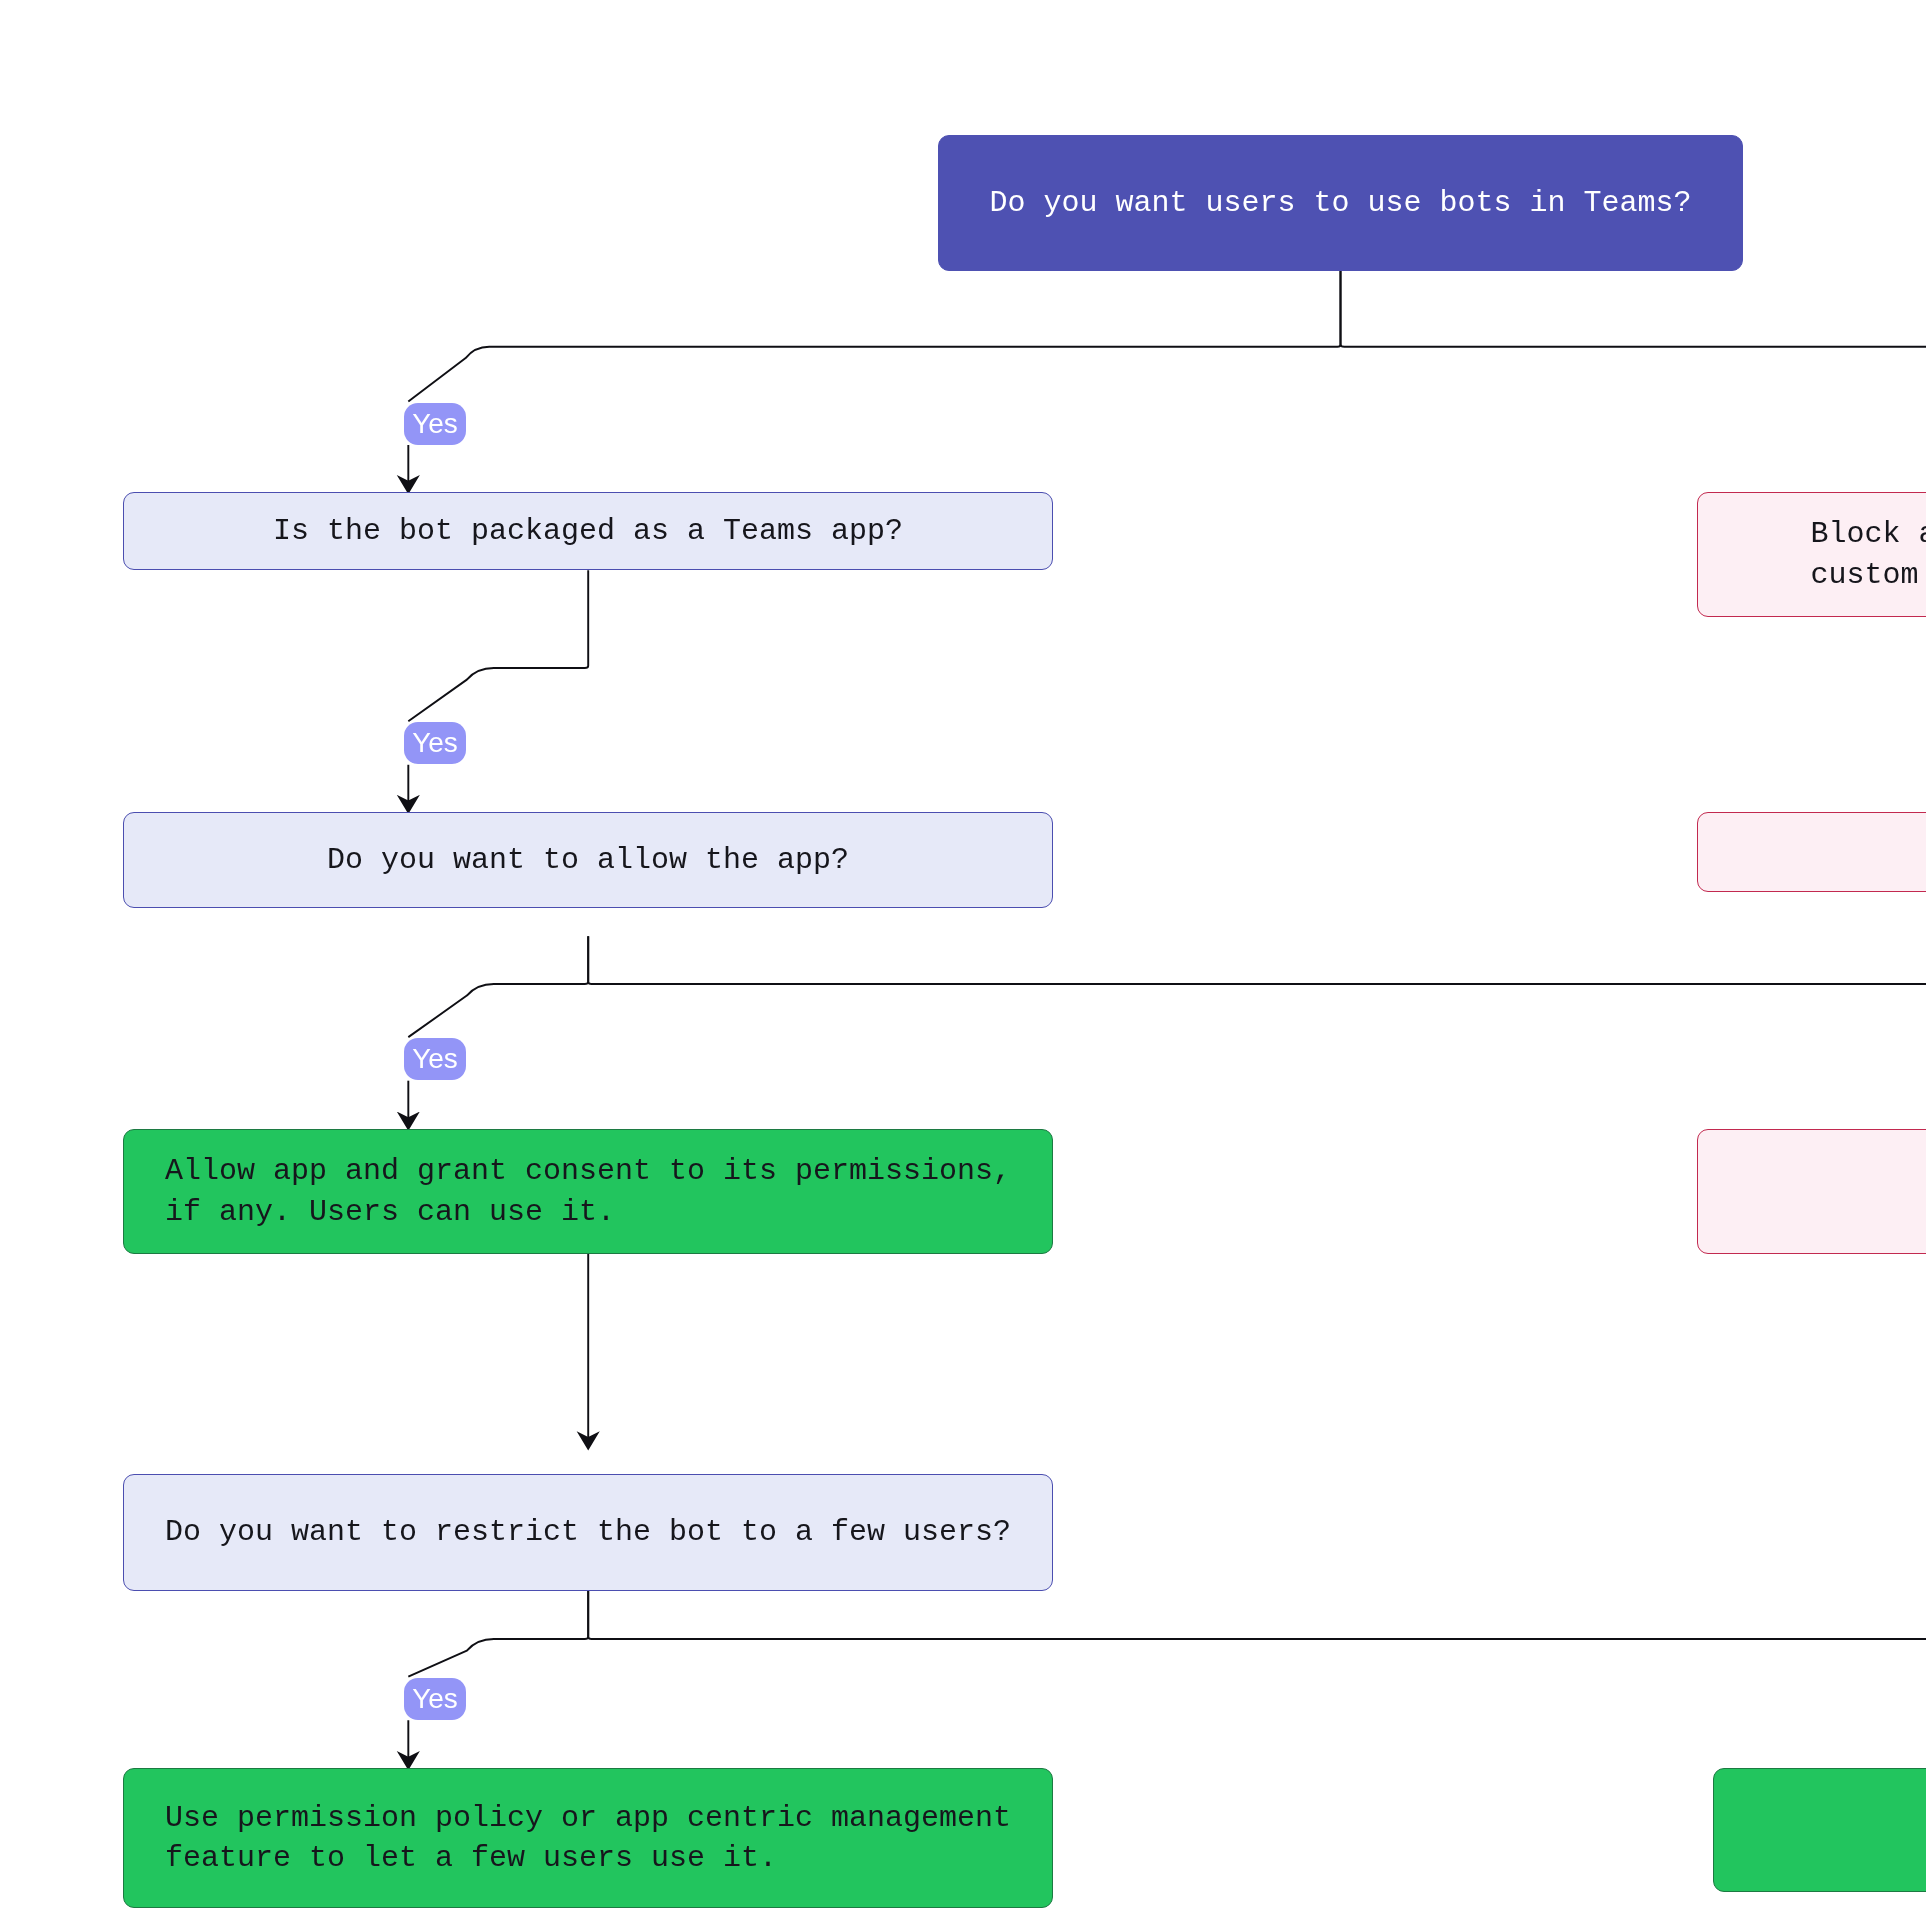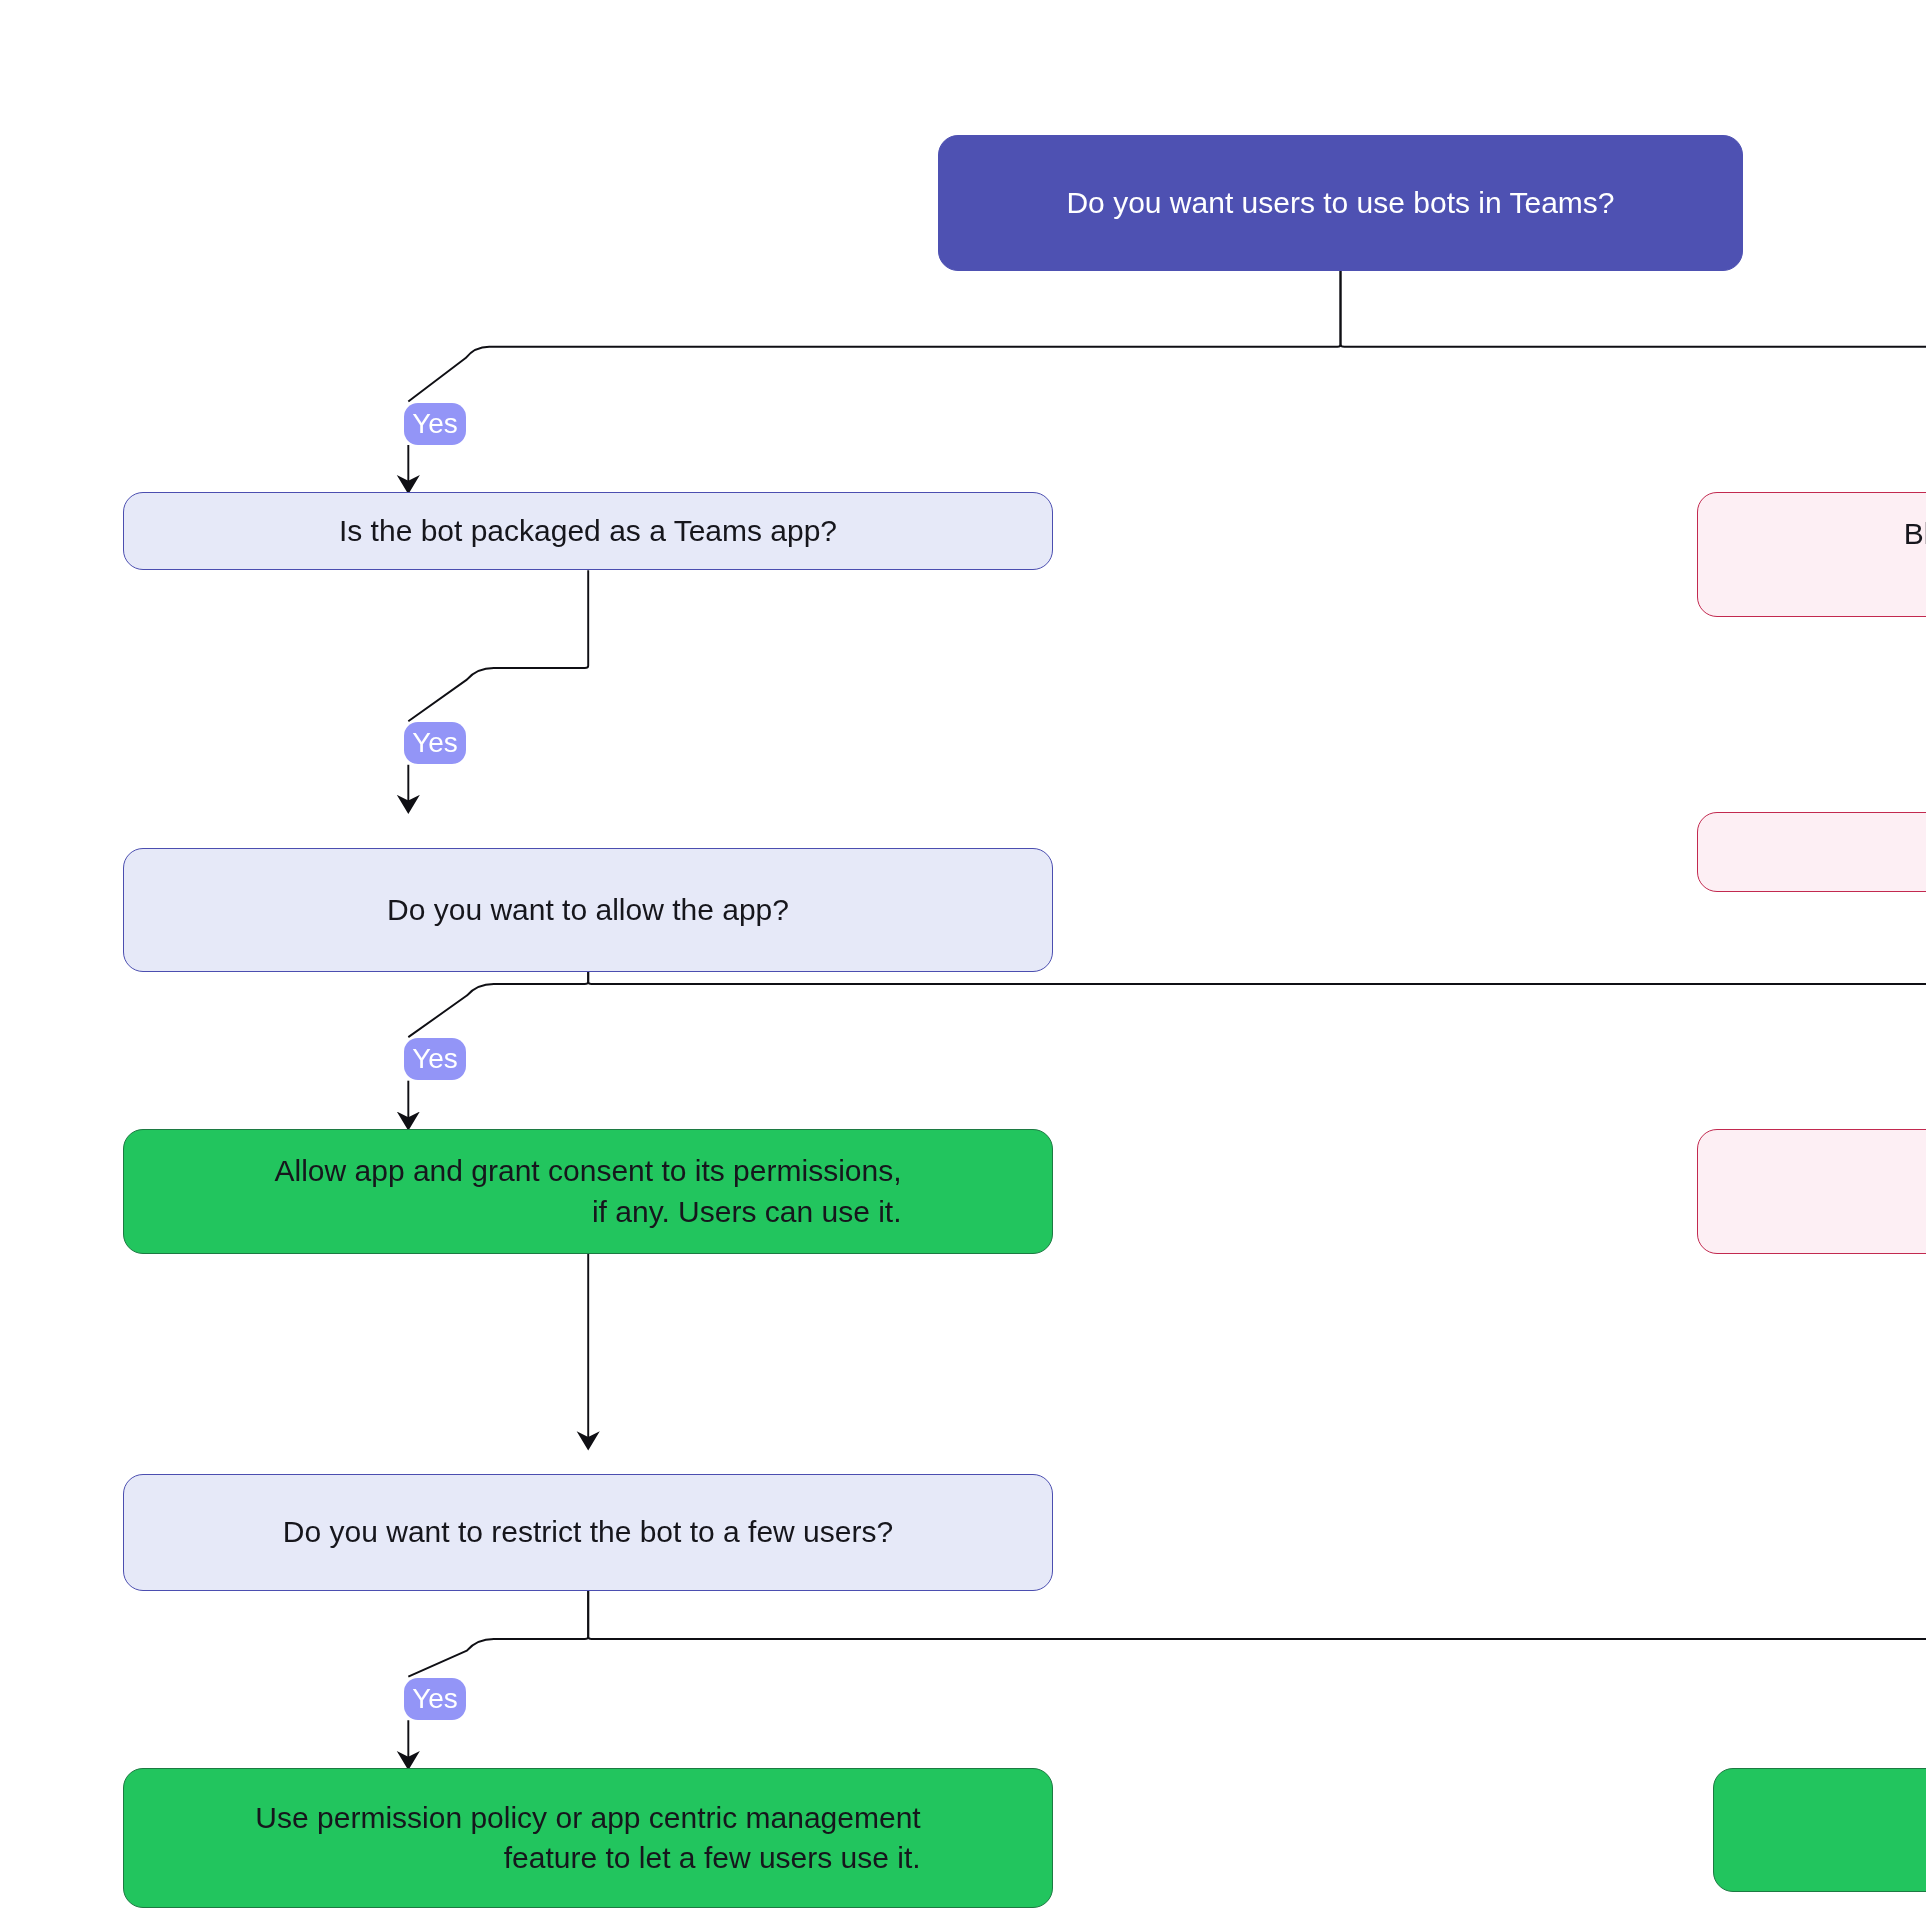--- a/index.html
+++ b/index.html
@@ -25,24 +25,25 @@
     top: 0;
     width: 2765px;
     height: 2072px;
   }
   .node {
     position: absolute;
     box-sizing: border-box;
     display: flex;
     align-items: center;
     justify-content: center;
-    text-align: right;
-    border-radius: 20px;
+    text-align: left;
+    border-radius: 11px;
     padding: 3.9px 15.4px;
     line-height: 1.34;
+    font-family: Liberation Mono, monospace;
   }
   .node-text {
     display: block;
     white-space: pre-line;
   }
   .node-root {
     background: #4e51b2;
     border: 1.9px solid #4e51b2;
     color: #ffffff;
     font-size: 30px;
@@ -116,21 +117,21 @@
       <div class="node node-root" style="left: 938px; top: 135px; width: 805px; height: 136px;">
         <span class="node-text">Do you want users to use bots in Teams?</span>
       </div>
       <div class="node node-decision" style="left: 123px; top: 492px; width: 930px; height: 78px;">
         <span class="node-text">Is the bot packaged as a Teams app?</span>
       </div>
       <div class="node node-stop" style="left: 1697px; top: 492px; width: 929px; height: 125px;">
         <span class="node-text">Block app containing the bot or disable
 custom app upload.</span>
       </div>
-      <div class="node node-decision" style="left: 123px; top: 848px; width: 930px; height: 124px;">
+      <div class="node node-decision" style="left: 123px; top: 812px; width: 930px; height: 96px;">
         <span class="node-text">Do you want to allow the app?</span>
       </div>
       <div class="node node-stop" style="left: 1697px; top: 812px; width: 929px; height: 80px;"></div>
       <div class="node node-ok" style="left: 123px; top: 1129px; width: 930px; height: 125px;">
         <span class="node-text">Allow app and grant consent to its permissions,
 if any. Users can use it.</span>
       </div>
       <div class="node node-stop" style="left: 1697px; top: 1129px; width: 929px; height: 125px;"></div>
       <div class="node node-decision" style="left: 123px; top: 1474px; width: 930px; height: 117px;">
         <span class="node-text">Do you want to restrict the bot to a few users?</span>

